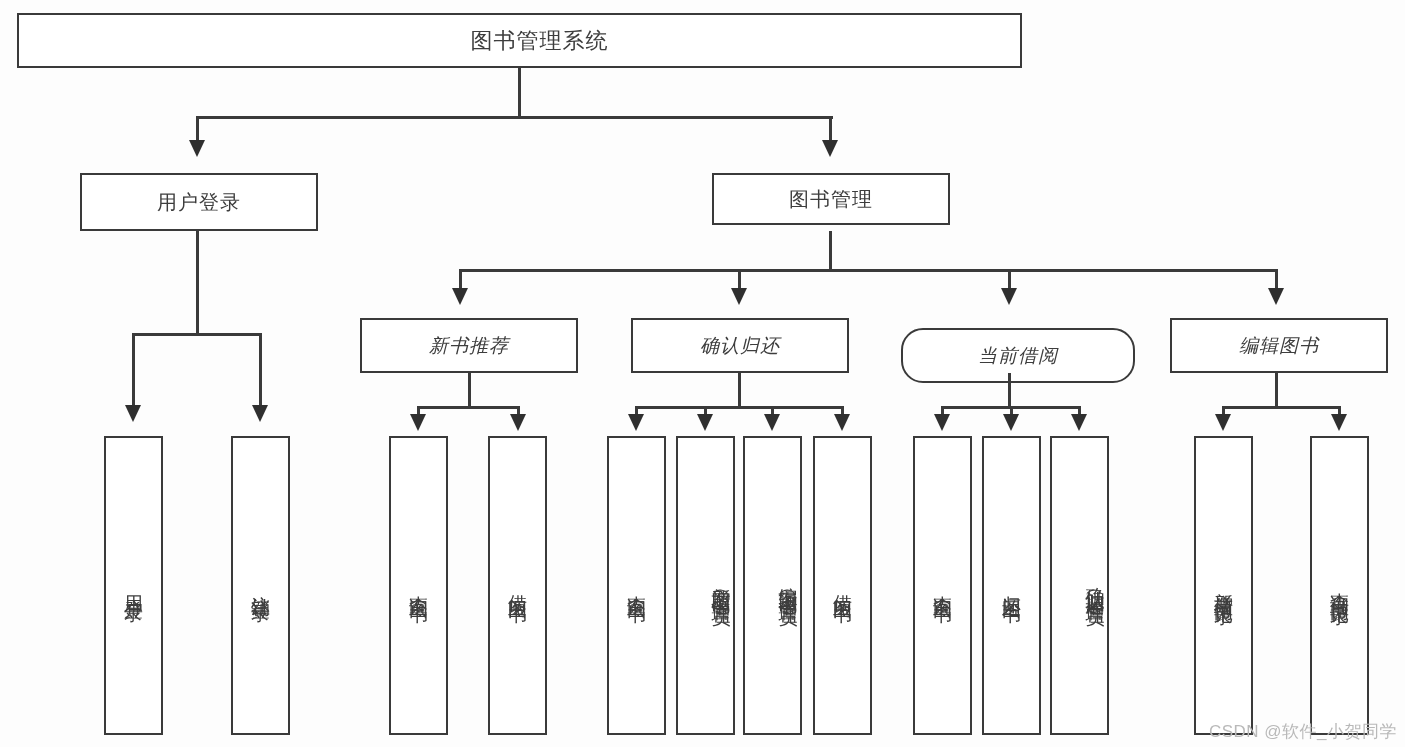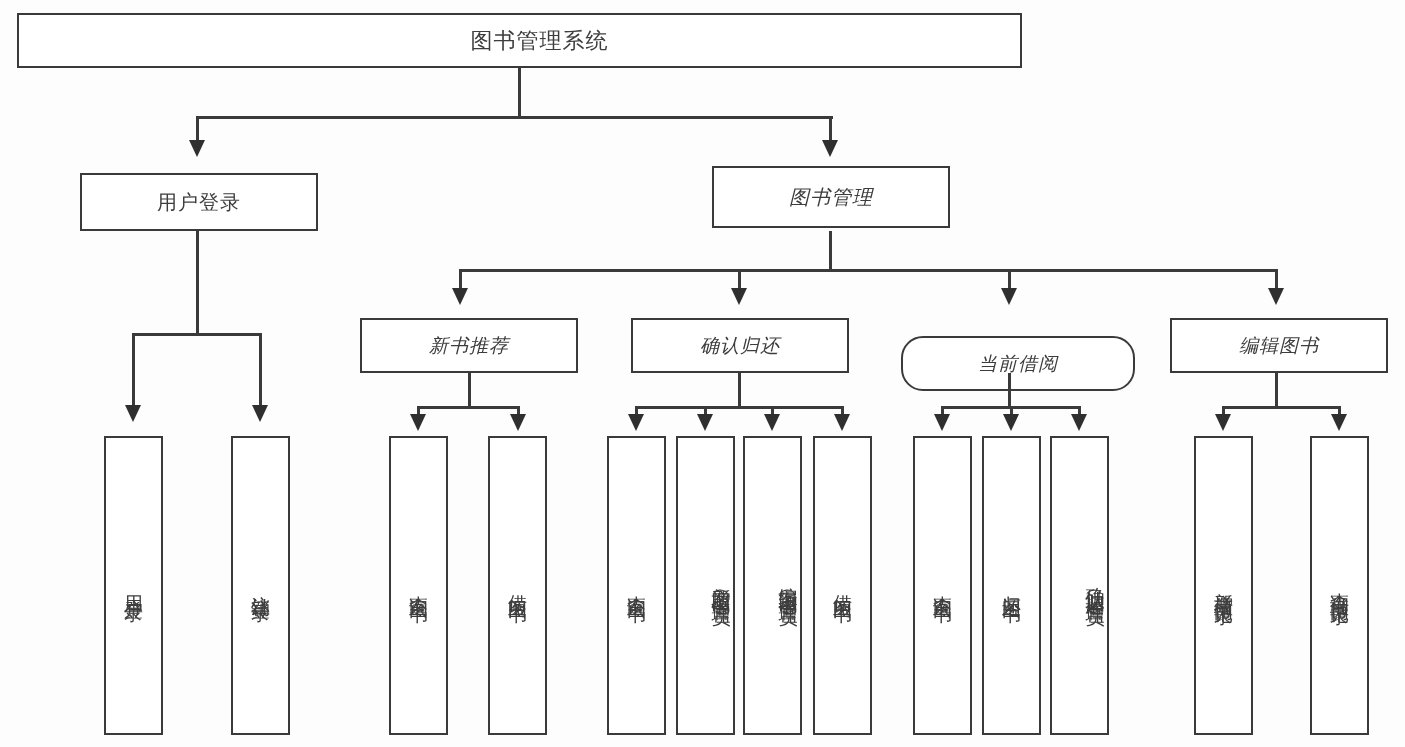--- a/index.html
+++ b/index.html
@@ -93,21 +93,21 @@
   <div class="edge h" style="left:197px;top:116px;width:636px;height:3px;"></div>
 
   <div class="edge v" style="left:196px;top:116px;width:3px;height:27px;"></div>
   <div class="arrow" style="left:189px;top:140px;"></div>
 
   <div class="edge v" style="left:829px;top:116px;width:3px;height:27px;"></div>
   <div class="arrow" style="left:822px;top:140px;"></div>
 
   <div class="node lvl2" style="left:80px;top:173px;width:238px;height:58px;">用户登录</div>
 
-  <div class="node lvl2" style="left:712px;top:166px;width:238px;height:62px;font-style:italic;">图书管理</div>
+  <div class="node lvl2" style="left:712px;top:173px;width:238px;height:52px;">图书管理</div>
 
   <div class="edge v" style="left:196px;top:231px;width:3px;height:104px;"></div>
   <div class="edge h" style="left:133px;top:333px;width:128px;height:3px;"></div>
   <div class="edge v" style="left:132px;top:333px;width:3px;height:75px;"></div>
   <div class="arrow" style="left:125px;top:405px;"></div>
   <div class="edge v" style="left:259px;top:333px;width:3px;height:75px;"></div>
   <div class="arrow" style="left:252px;top:405px;"></div>
 
   <div class="edge v" style="left:829px;top:231px;width:3px;height:40px;"></div>
   <div class="edge h" style="left:460px;top:269px;width:818px;height:3px;"></div>
@@ -119,21 +119,21 @@
   <div class="arrow" style="left:731px;top:288px;"></div>
 
   <div class="edge v" style="left:1008px;top:269px;width:3px;height:22px;"></div>
   <div class="arrow" style="left:1001px;top:288px;"></div>
 
   <div class="edge v" style="left:1275px;top:269px;width:3px;height:22px;"></div>
   <div class="arrow" style="left:1268px;top:288px;"></div>
 
   <div class="node lvl3" style="left:360px;top:318px;width:218px;height:55px;">新书推荐</div>
   <div class="node lvl3" style="left:631px;top:318px;width:218px;height:55px;">确认归还</div>
-  <div class="node lvl3" style="left:901px;top:336px;width:234px;height:55px;border-radius:22px;">当前借阅</div>
+  <div class="node lvl3" style="left:901px;top:328px;width:234px;height:55px;border-radius:22px;">当前借阅</div>
   <div class="node lvl3" style="left:1170px;top:318px;width:218px;height:55px;">编辑图书</div>
 
   <div class="edge v" style="left:468px;top:373px;width:3px;height:35px;"></div>
   <div class="edge h" style="left:418px;top:406px;width:102px;height:3px;"></div>
   <div class="edge v" style="left:417px;top:406px;width:3px;height:12px;"></div>
   <div class="arrow" style="left:410px;top:414px;"></div>
   <div class="edge v" style="left:517px;top:406px;width:3px;height:12px;"></div>
   <div class="arrow" style="left:510px;top:414px;"></div>
 
   <div class="edge v" style="left:738px;top:373px;width:3px;height:35px;"></div>
@@ -174,14 +174,15 @@
   <div class="node leaf tall" style="left:743px;top:436px;width:59px;height:299px;">编辑图书（管理员）</div>
   <div class="node leaf center" style="left:813px;top:436px;width:59px;height:299px;">借阅图书</div>
 
   <div class="node leaf center" style="left:913px;top:436px;width:59px;height:299px;">查询图书</div>
   <div class="node leaf center" style="left:982px;top:436px;width:59px;height:299px;">归还图书</div>
   <div class="node leaf tall" style="left:1050px;top:436px;width:59px;height:299px;">确认归还（管理员）</div>
 
   <div class="node leaf center" style="left:1194px;top:436px;width:59px;height:299px;">新增借阅记录</div>
   <div class="node leaf center" style="left:1310px;top:436px;width:59px;height:299px;">查询借阅记录</div>
 
+  <div class="watermark">CSDN @软件_小贺同学</div>
 
 </div>
 
 </body></html>

